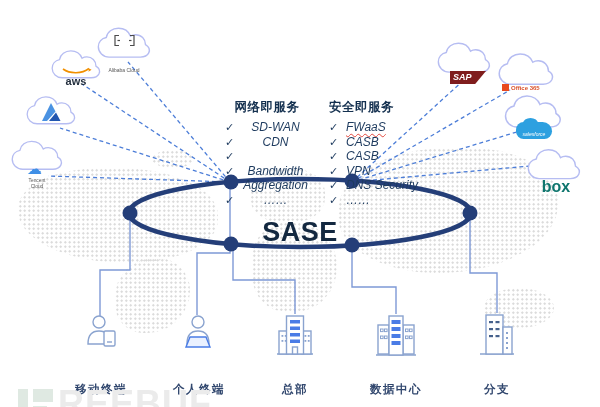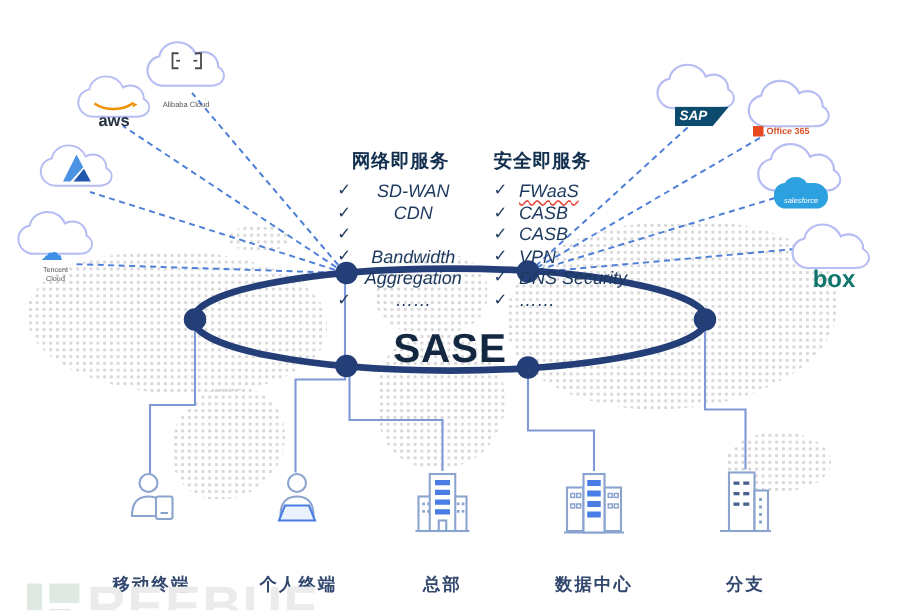--- a/index.html
+++ b/index.html
@@ -22,21 +22,21 @@
   
   .sase{left:250px;top:197px;width:100px;text-align:center;font-size:27px;font-weight:bold;
         color:#132840;letter-spacing:.5px;}
   
   .eplabel{font-size:11.5px;font-weight:600;color:#31476e;letter-spacing:1.5px;text-align:center;}
   
   .alibaba-label{left:97px;top:47px;width:54px;text-align:center;font-size:5px;color:#555;}
   .aws-label{left:56px;top:55px;width:40px;text-align:center;font-size:11px;font-weight:bold;color:#232f3e;}
   .tencent-glyph{left:27px;top:141px;font-size:15px;color:#3f8fe6;line-height:15px;}
   .tencent-label{left:25px;top:158px;width:24px;text-align:center;font-size:4.8px;color:#555;line-height:5.5px;}
-  .sap-chip{left:450px;top:51px;width:36px;height:13px;background:#0c4a6e;
+  .sap-chip{left:450px;top:51px;width:36px;height:13px;background:#7f1d1d;
             clip-path:polygon(0 0,100% 0,70% 100%,0 100%);}
   .sap-chip span{display:block;color:#fff;font-style:italic;font-weight:bold;font-size:9px;line-height:13px;padding-left:3px;}
   .office-wrap{left:502px;top:64px;width:52px;display:flex;align-items:center;gap:2px;}
   .office-square{width:7px;height:7px;background:#e8491f;flex:none;}
   .office-label{font-size:6px;font-weight:bold;color:#d9502a;white-space:nowrap;}
   .sf-blob{left:516px;top:102px;width:36px;height:17px;background:#2da0e0;
            border-radius:9px 11px 9px 9px;text-align:center;}
   .sf-blob:before{content:"";position:absolute;left:7px;top:-4px;width:15px;height:11px;
                   background:#2da0e0;border-radius:50%;}
   .sf-blob span{position:relative;color:#fff;font-size:5px;font-style:italic;line-height:17px;}

